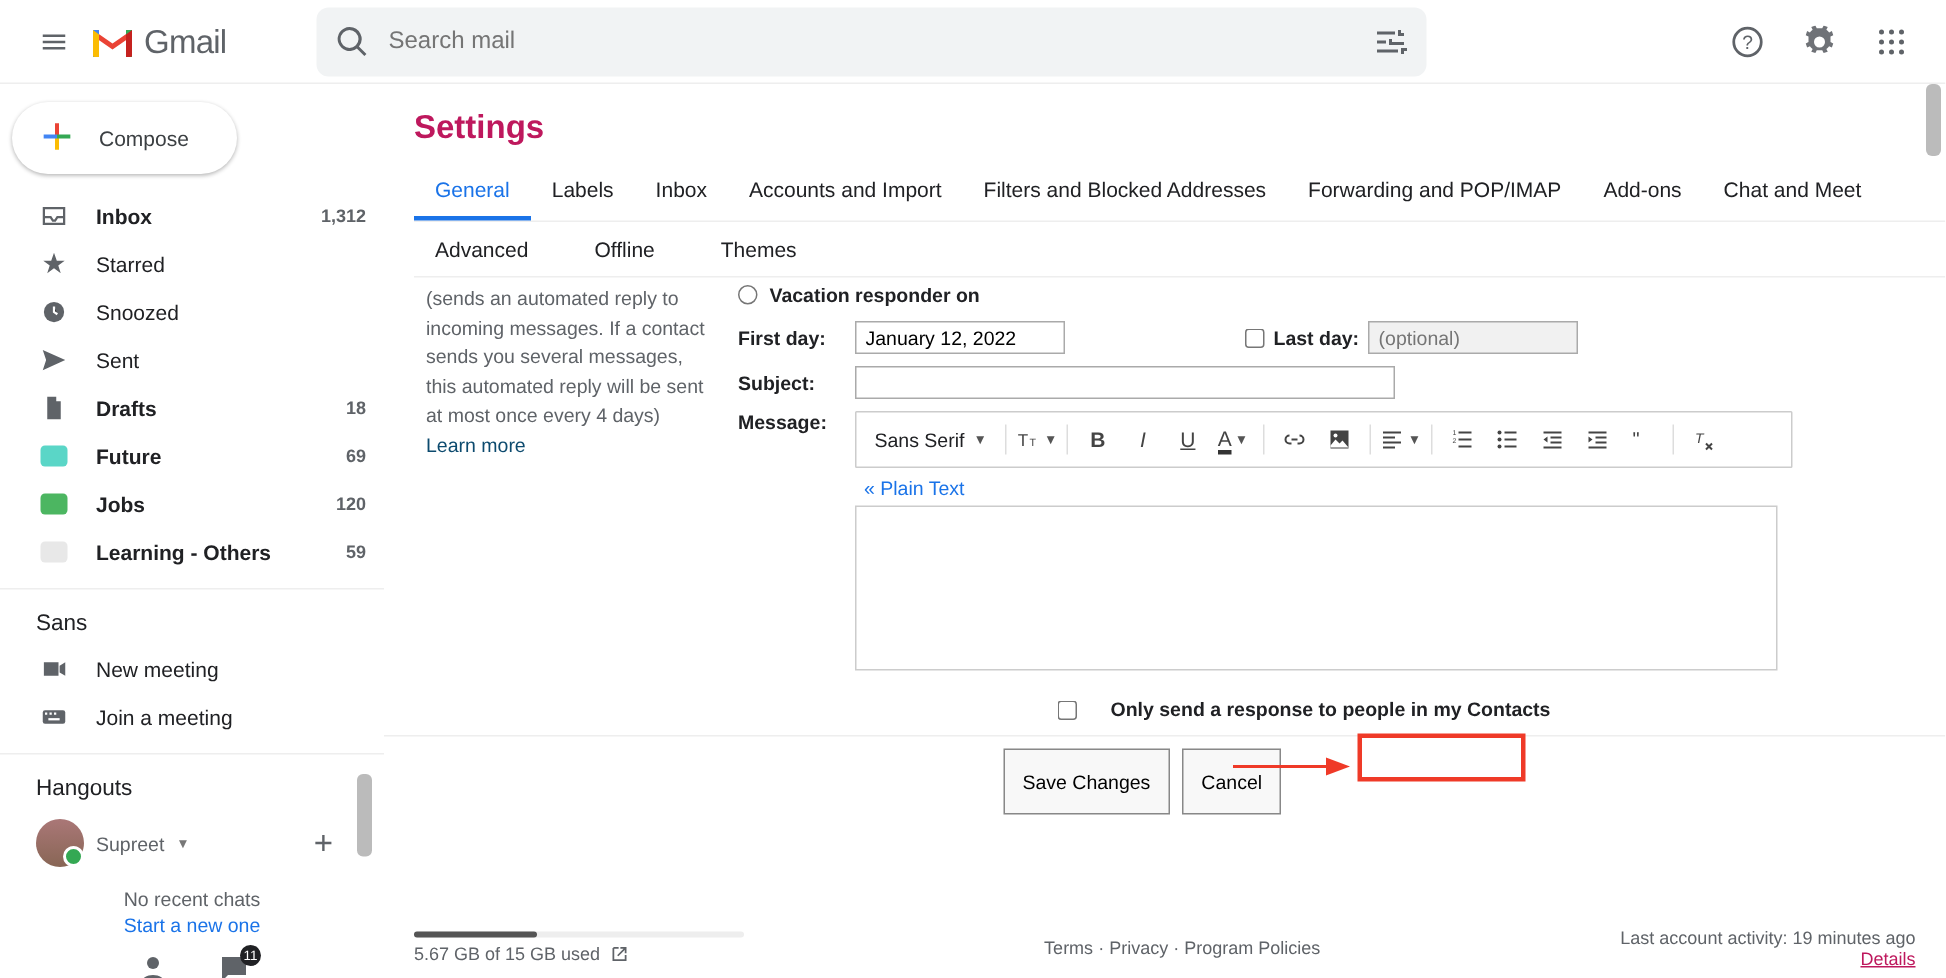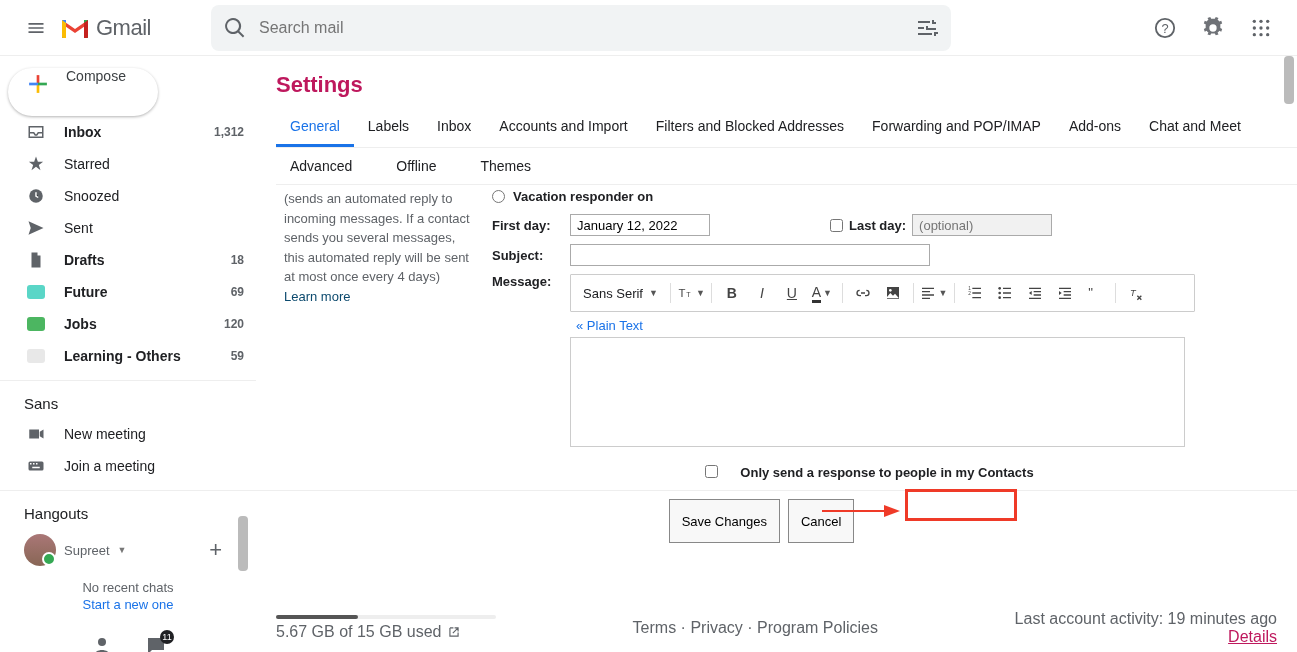--- a/index.html
+++ b/index.html
@@ -16,21 +16,21 @@
     .search-in { border:none; background:none; flex:1; margin: 0 12px; font-size:16px; outline:none; color:#5f6368;}
     .tune-ico { width:24px; height:24px; color:#5f6368; cursor:pointer;}
     .hdr-r { margin-left:auto; display:flex; align-items:center; gap: 8px; padding-left: 110px;}
     .hdr-ico { width:40px; height:40px; display:flex; align-items:center; justify-content:center; cursor:pointer; color:#5f6368; border-radius:50%;}
     
     
     .bd { display:flex; height: calc(100% - 56px); }
     
     
     .sb { width: 256px; flex-shrink:0; padding-top: 8px; overflow-y:auto; position:relative; }
-    .compose { display:flex; gap:12px; margin: 4px 8px 0; padding: 0 20px 0 14px; height:48px; border-radius: 28px; box-shadow: 0 1px 3px rgba(0,0,0,.3); background:#fff; cursor:pointer; width: 150px; }
+    .compose { display:flex; align-items:center; gap:12px; margin: 4px 8px 12px; padding: 0 20px 0 14px; height:48px; border-radius: 28px; box-shadow: 0 1px 3px rgba(0,0,0,.3); background:#fff; cursor:pointer; width: 150px; }
     .compose-plus svg { width:32px; height:32px; }
     .compose-lbl { color:#3c4043; font-size:14px; font-weight:500;}
     .sb-item { display:flex; align-items:center; padding: 0 12px 0 26px; height:32px; border-radius: 0 16px 16px 0; cursor:pointer; font-size: 14px; }
     .sb-item .ico { width:20px; height:20px; margin-right:18px; color:#5f6368; display:flex; align-items:center; justify-content:center;}
     .sb-item .lbl { flex:1; font-weight:bold; }
     .sb-item.light .lbl { font-weight: normal; }
     .sb-item .cnt { font-size:12px; color:#5f6368; font-weight:bold; }
     .sb-sec { padding: 14px 0 6px 24px; font-weight: 500; font-size:15px; }
     .meet-border { border-top: 1px solid #eee; margin-top: 8px;}
     .hangouts { border-top:1px solid #eee; margin-top:8px;}
@@ -70,30 +70,30 @@
     .msg-lbl { font-weight:bold; width: 68px; font-size:13px;}
     .msg-box { }
     .toolbar { border:1px solid #ccc; border-radius:1px; padding: 4px 6px; display:flex; align-items:center; gap: 2px; background:#fff; width: 625px;}
     .tb-font { display:flex; align-items:center; gap:4px; padding: 2px 6px; font-size:13px; cursor:pointer;}
     .tb-sep { width:1px; height:20px; background:#ddd; margin: 0 4px;}
     .tb-btn { width:28px; height:28px; display:flex; align-items:center; justify-content:center; cursor:pointer; color:#444; font-size:14px;}
     .caret { font-size:9px; color:#555; margin-left:2px;}
     .plain { color:#1a73e8; font-size:13px; padding: 6px 0 2px 6px; display:inline-block; cursor:pointer;}
     .editor { border:1px solid #ccc; width: 615px; height: 110px; margin-top:2px; background:#fff;}
     
-    .chk-row { display:flex; align-items:flex-start; gap:22px; justify-content:center; font-weight:bold; font-size:13px; padding: 18px 0 10px; margin-left:-50px;}
+    .chk-row { display:flex; align-items:flex-end; gap:22px; justify-content:center; font-weight:bold; font-size:13px; padding: 18px 0 10px; margin-left:-50px;}
     
     .btn-row { display:flex; justify-content:center; gap:8px; padding: 8px 0; border-top: 1px solid #eee; position:relative; margin-left:-50px;}
     .btn { padding: 4px 12px; border:1px solid #888; background:#f8f8f8; cursor:pointer; font-size:13px; height:44px;}
     .hl { position:absolute; border:3px solid #ef3a28; left:679px; top:-2px; width:112px; height:32px;}
     .arrow-svg { position:absolute; left:596px; top:10px; }
     .arrow-line { stroke:#ef3a28; stroke-width:2;}
     .arrow-head { fill:#ef3a28;}
     
-    .ftr { position:absolute; bottom: 6px; left:20px; right:20px; display:flex; align-items:center; font-size:16px; color:#5f6368; justify-content:space-between;}
+    .ftr { position:absolute; bottom: 6px; left:20px; right:20px; display:flex; align-items:center; font-size:12px; color:#5f6368; justify-content:space-between;}
     .ftr-l { display:flex; flex-direction:column; gap:4px;}
     .bar { width:220px; height:4px; background:#eee; border-radius:2px; position:relative;}
     .bar::before { content:''; position:absolute; left:0; top:0; height:4px; width:82px; background:#555; border-radius:2px;}
     .ftr-gb { display:flex; align-items:center; gap:6px;}
     .open-ico { width:14px; height:14px;}
     .ftr-links a { color:#5f6368; text-decoration:none; cursor:pointer;}
     .ftr-r { text-align:right;}
     .ftr-r .det { color:#be185d; cursor:pointer; text-decoration:underline;}
     .scroll-r { position:absolute; right:3px; top:0; width:10px; height:48px; background:#bbb; border-radius:4px;}
     

